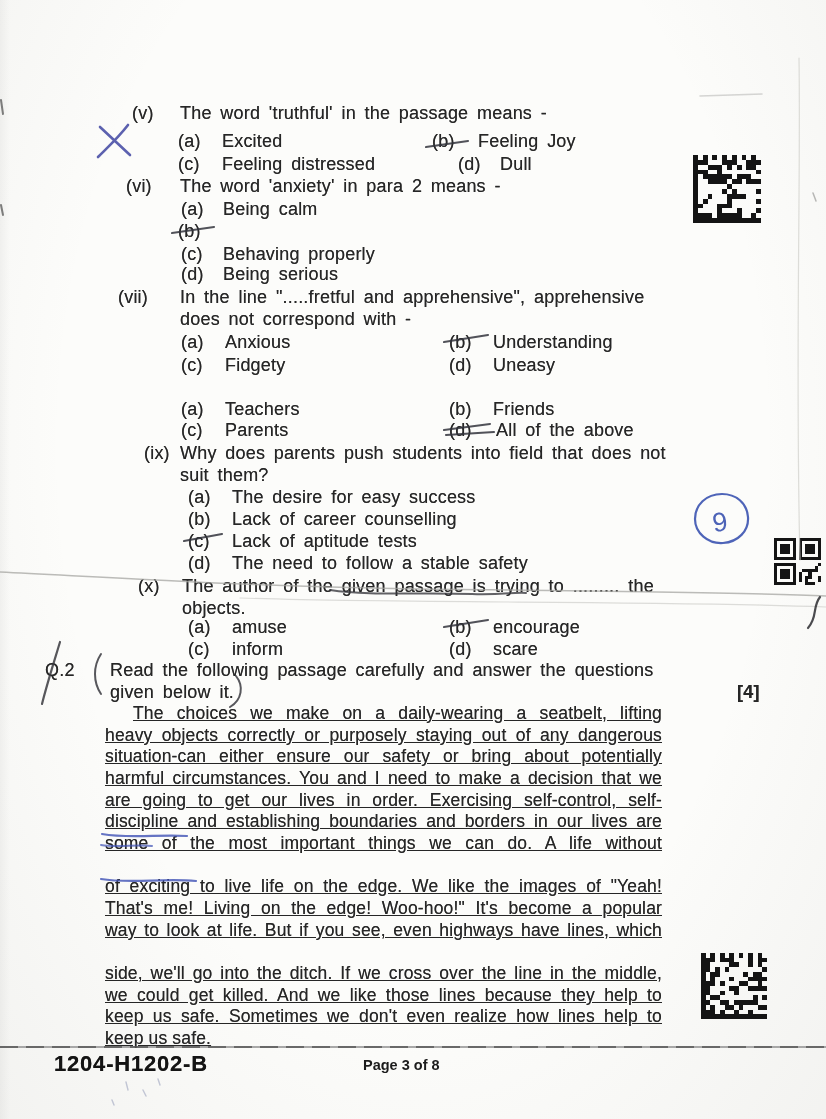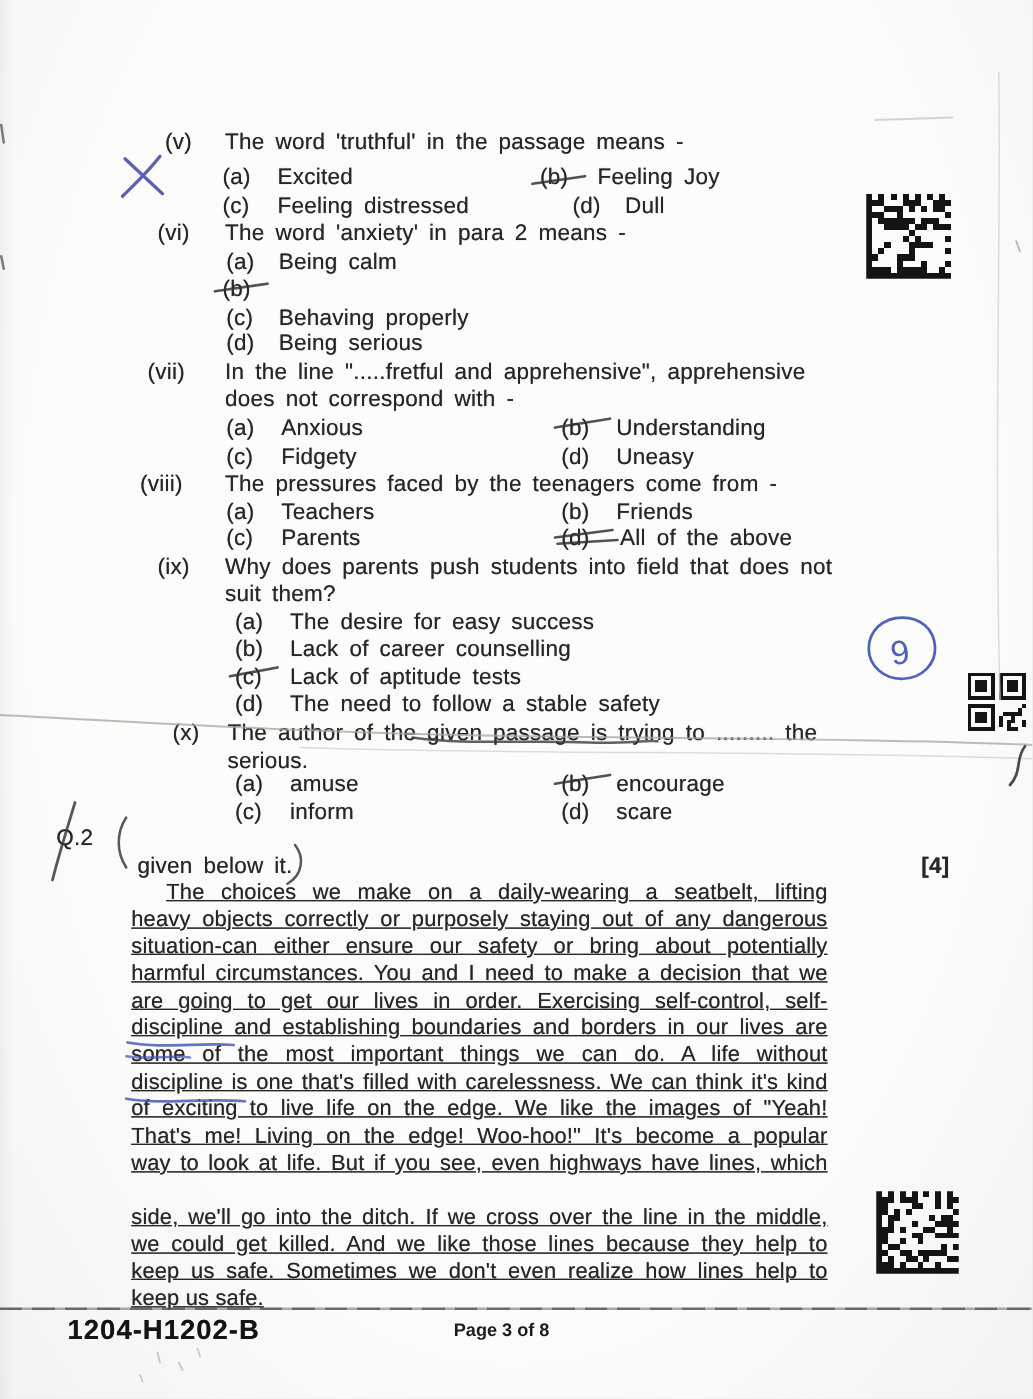--- a/index.html
+++ b/index.html
@@ -103,39 +103,35 @@
     <span class="olab" style="left:449px">(b)</span>
     <span class="otext" style="left:493px">Understanding</span>
   </div>
   <div class="row" style="top:356px">
     <span class="olab" style="left:181px">(c)</span>
     <span class="otext" style="left:225px">Fidgety</span>
     <span class="olab" style="left:449px">(d)</span>
     <span class="otext" style="left:493px">Uneasy</span>
   </div>
 
-  <div class="row" style="top:378px">
-    <span class="qnum" style="left:112px">(viii)</span>
-    <span class="qtext" style="left:180px">The pressures faced by the teenagers come from -</span>
-  </div>
   <div class="row" style="top:400px">
     <span class="olab" style="left:181px">(a)</span>
     <span class="otext" style="left:225px">Teachers</span>
     <span class="olab" style="left:449px">(b)</span>
     <span class="otext" style="left:493px">Friends</span>
   </div>
   <div class="row" style="top:421px">
     <span class="olab" style="left:181px">(c)</span>
     <span class="otext" style="left:225px">Parents</span>
     <span class="olab" style="left:449px">(d)</span>
     <span class="otext" style="left:496px">All of the above</span>
   </div>
 
   <div class="row" style="top:444px">
-    <span class="qnum" style="left:126px">(ix)</span>
+    <span class="qnum" style="left:144px">(ix)</span>
     <span class="qtext" style="left:180px">Why does parents push students into field that does not</span>
   </div>
   <div class="row" style="top:466px">
     <span class="qtext" style="left:180px">suit them?</span>
   </div>
   <div class="row" style="top:488px">
     <span class="olab" style="left:188px">(a)</span>
     <span class="otext" style="left:232px">The desire for easy success</span>
   </div>
   <div class="row" style="top:510px">
@@ -149,51 +145,51 @@
   <div class="row" style="top:554px">
     <span class="olab" style="left:188px">(d)</span>
     <span class="otext" style="left:232px">The need to follow a stable safety</span>
   </div>
 
   <div class="row" style="top:577px">
     <span class="qnum" style="left:138px">(x)</span>
     <span class="qtext" style="left:182px">The author of the given passage is trying to ......... the</span>
   </div>
   <div class="row" style="top:599px">
-    <span class="qtext" style="left:182px">serious.</span>
+    <span class="qtext" style="left:182px">objects.</span>
   </div>
   <div class="row" style="top:618px">
     <span class="olab" style="left:188px">(a)</span>
     <span class="otext" style="left:232px">amuse</span>
     <span class="olab" style="left:449px">(b)</span>
     <span class="otext" style="left:493px">encourage</span>
   </div>
   <div class="row" style="top:640px">
     <span class="olab" style="left:188px">(c)</span>
     <span class="otext" style="left:232px">inform</span>
     <span class="olab" style="left:449px">(d)</span>
     <span class="otext" style="left:493px">scare</span>
   </div>
 
   <div class="row" style="top:661px">
     <span class="qnum" style="left:45px">Q.2</span>
+    <span class="qtext" style="left:110px">Read the following passage carefully and answer the questions</span>
   </div>
   <div class="row" style="top:683px">
     <span class="qtext" style="left:110px">given below it.</span>
     <span class="mk marks" style="left:737px">[4]</span>
   </div>
 
   <div class="pline ind" style="top:705px">The choices we make on a daily-wearing a seatbelt, lifting</div>
   <div class="pline" style="top:727px">heavy objects correctly or purposely staying out of any dangerous</div>
   <div class="pline" style="top:748px">situation-can either ensure our safety or bring about potentially</div>
   <div class="pline" style="top:792px">are going to get our lives in order. Exercising self-control, self-</div>
   <div class="pline" style="top:770px">harmful circumstances. You and I need to make a decision that we</div>
   <div class="pline" style="top:813px">discipline and establishing boundaries and borders in our lives are</div>
   <div class="pline" style="top:835px">some of the most important things we can do. A life without</div>
-  <div class="pline" style="top:857px">discipline is one that's filled with carelessness. We can think it's kind</div>
   <div class="pline" style="top:878px">of exciting to live life on the edge. We like the images of "Yeah!</div>
   <div class="pline" style="top:900px">That's me! Living on the edge! Woo-hoo!" It's become a popular</div>
   <div class="pline" style="top:922px">way to look at life. But if you see, even highways have lines, which</div>
   <div class="pline" style="top:965px">side, we'll go into the ditch. If we cross over the line in the middle,</div>
   <div class="pline" style="top:987px">we could get killed. And we like those lines because they help to</div>
   <div class="pline" style="top:1008px">keep us safe. Sometimes we don't even realize how lines help to</div>
   <div class="pline plain" style="top:1030px">keep us safe.</div>
 
   <div class="footer-rule"></div>
   <div class="footer-code">1204-H1202-B</div>

